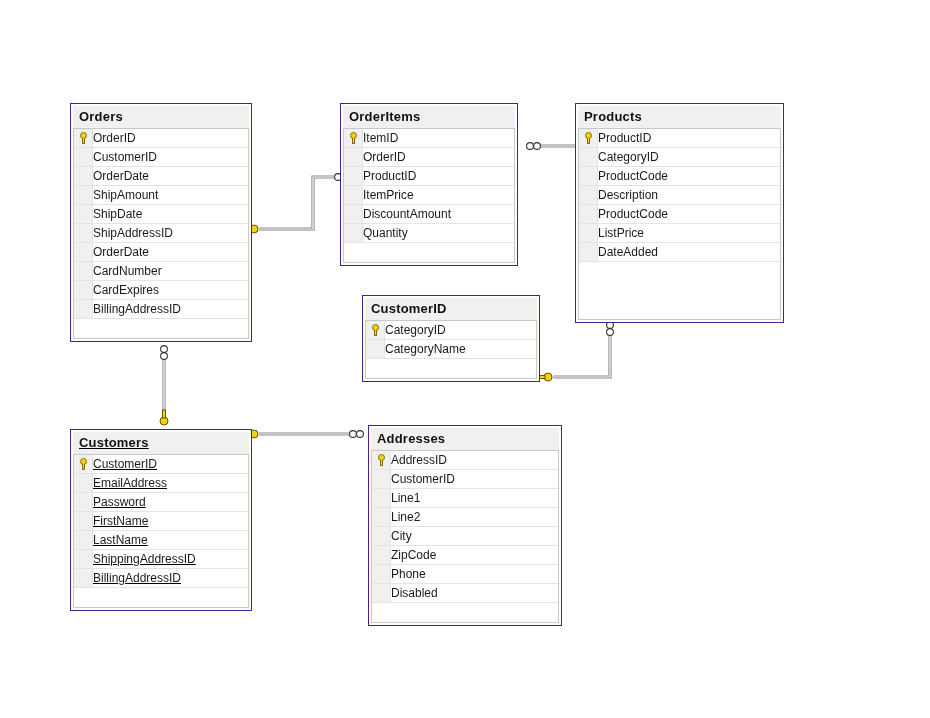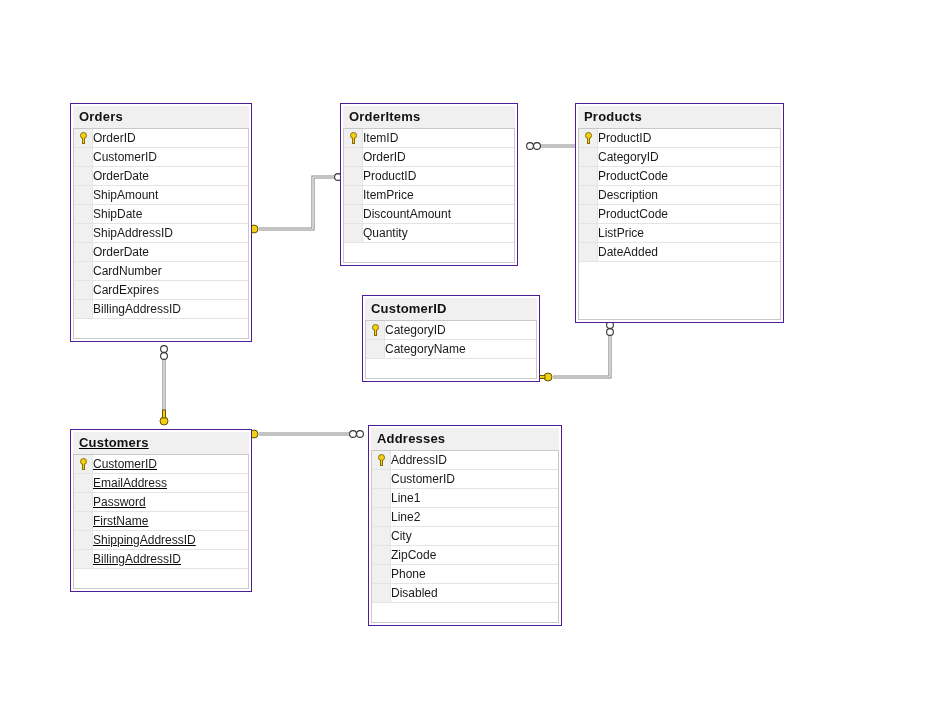--- a/index.html
+++ b/index.html
@@ -360,20 +360,24 @@
           <div class="field-row">
             <div class="field-gutter"></div>
             <div class="field-name">Password</div>
           </div>
           <div class="field-row">
             <div class="field-gutter"></div>
             <div class="field-name">FirstName</div>
           </div>
           <div class="field-row">
             <div class="field-gutter"></div>
+            <div class="field-name">LastName</div>
+          </div>
+          <div class="field-row">
+            <div class="field-gutter"></div>
             <div class="field-name">ShippingAddressID</div>
           </div>
           <div class="field-row">
             <div class="field-gutter"></div>
             <div class="field-name">BillingAddressID</div>
           </div>
           <div class="field-row filler-row">
             <div class="field-gutter" style="background:#ffffff;border-right:none;"></div>
           </div>
         </div>

